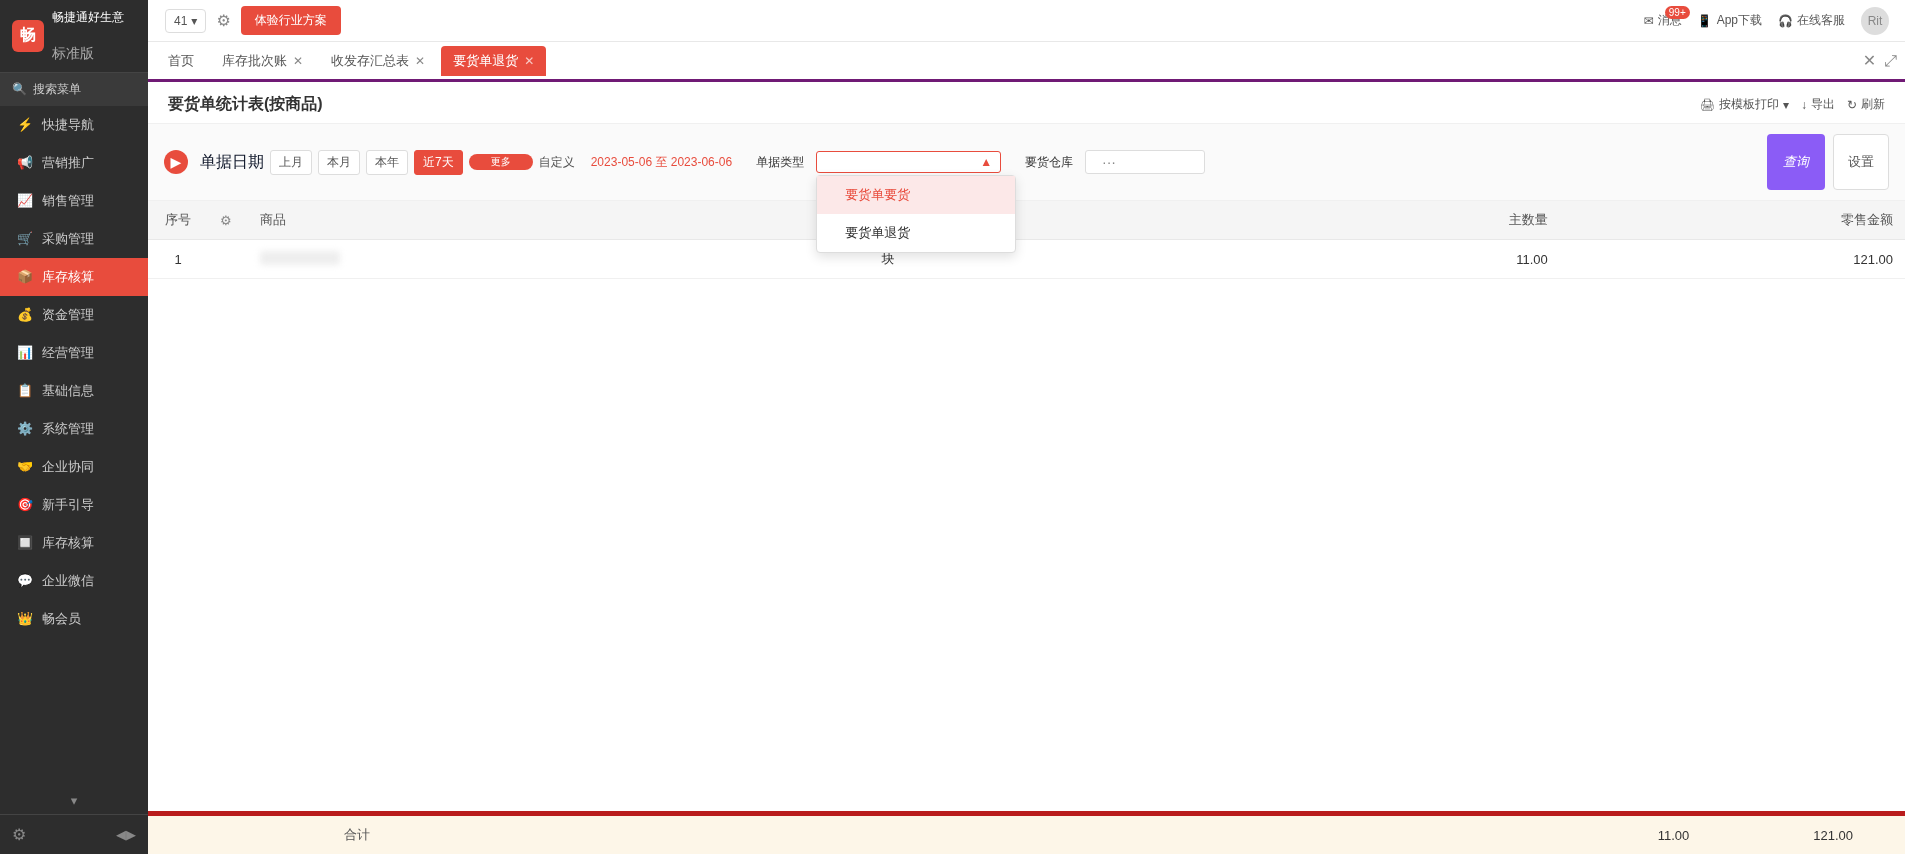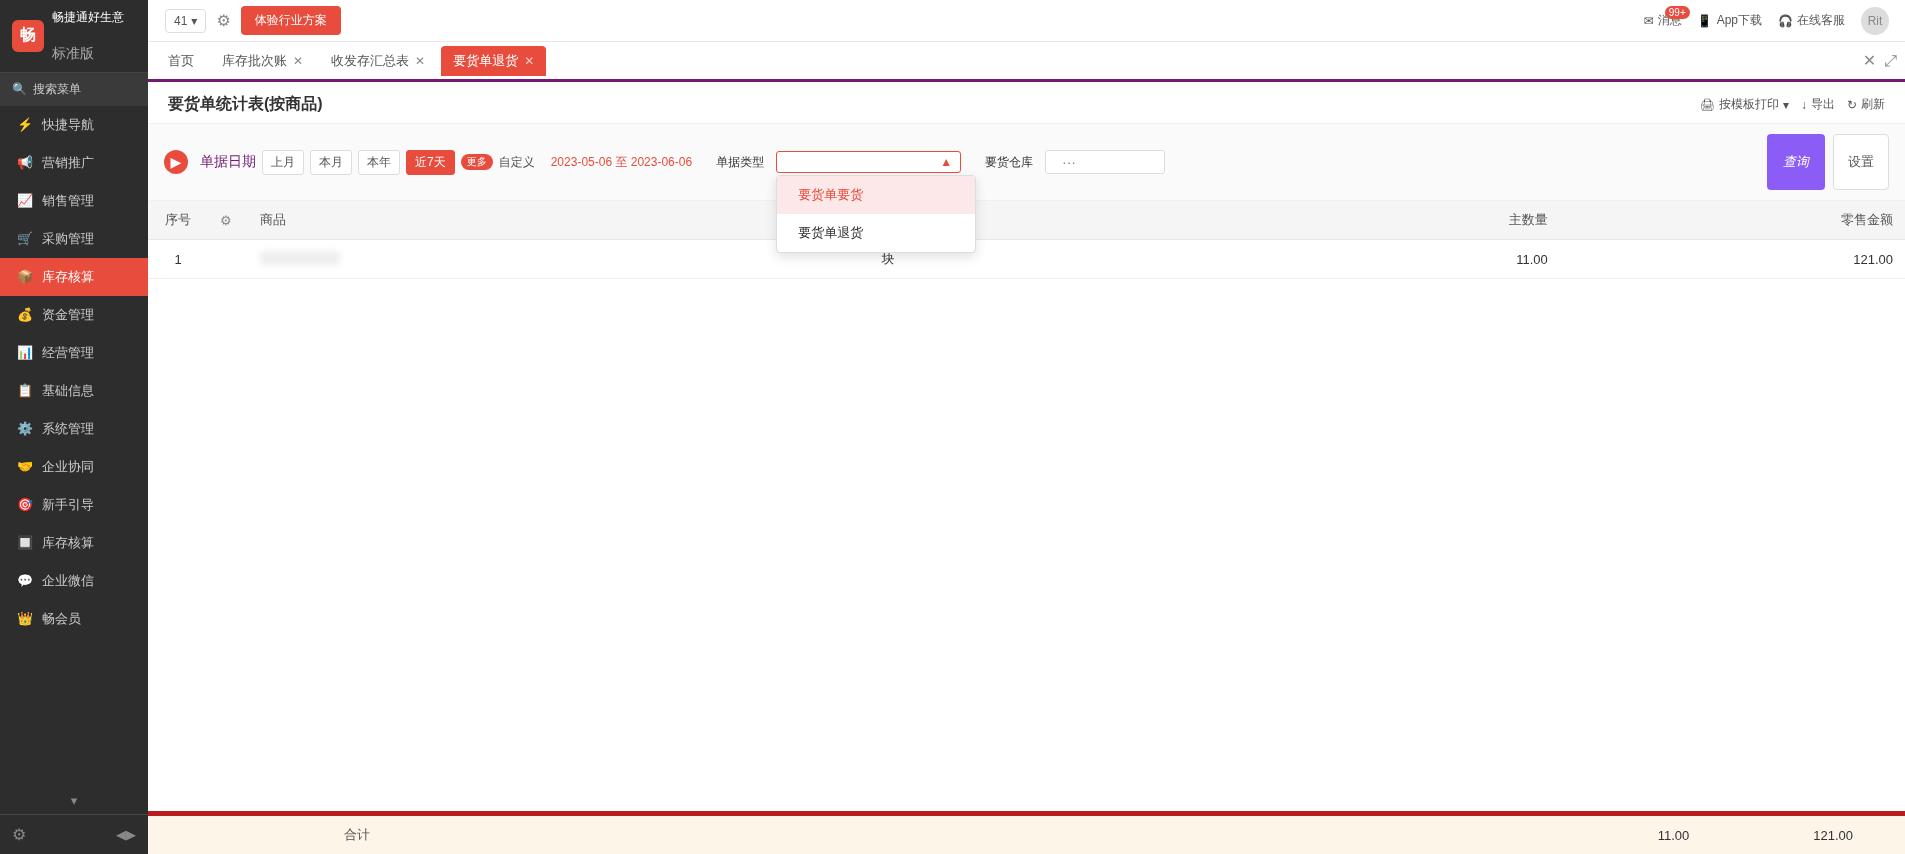--- a/index.html
+++ b/index.html
@@ -270,40 +270,40 @@
       font-size: 14px;
       flex-shrink: 0;
     }
     .filter-group {
       display: flex;
       align-items: center;
       gap: 6px;
       font-size: 12px;
       color: #555;
     }
-    .filter-label { color: #701a75; font-size: 14px; }
+    .filter-label { color: #0f172a; font-size: 16px; }
     .filter-btn {
       padding: 3px 8px;
       border: 1px solid #ddd;
       border-radius: 3px;
       cursor: pointer;
       font-size: 12px;
       background: #fff;
       color: #555;
     }
     .filter-date-range {
       font-size: 12px;
       color: #e84c3d;
     }
     .filter-badge-more {
       background: #e84c3d;
       color: white;
       border-radius: 10px;
       font-size: 10px;
-      padding: 1px 6px;
+      padding: 1px 22px;
       cursor: pointer;
     }
     .filter-custom { font-size: 12px; color: #555; cursor: pointer; }
     .filter-section-label { font-size: 12px; color: #333; margin-left: 12px; }
     .filter-select-wrapper {
       display: flex;
       align-items: center;
       border: 1px solid #e84c3d;
       border-radius: 3px;
       padding: 3px 8px;
@@ -367,21 +367,21 @@
       left: 0;
       z-index: 100;
       background: white;
       border: 1px solid #ddd;
       border-radius: 4px;
       box-shadow: 0 4px 12px rgba(0,0,0,0.12);
       min-width: 200px;
       margin-top: 2px;
     }
     .dropdown-item {
-      padding: 10px 21px;
+      padding: 10px 28px;
       font-size: 13px;
       cursor: pointer;
       color: #333;
     }
     .dropdown-item.selected { background: #fce8e8; color: #e84c3d; }
     .select-area-wrapper {
       position: relative;
     }
 
     

